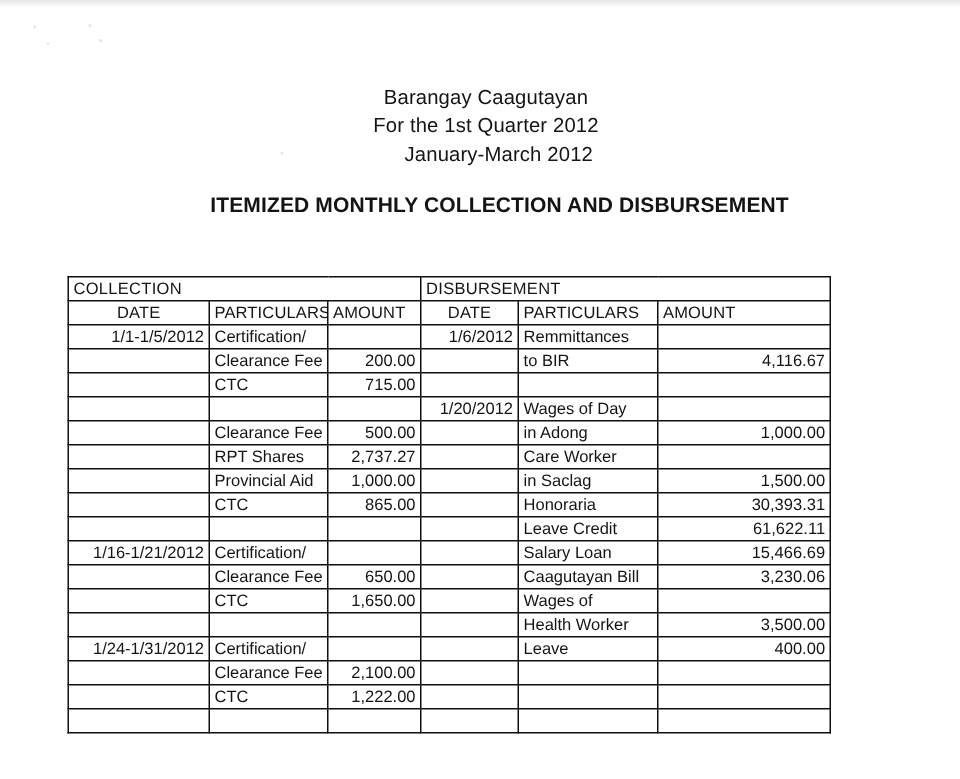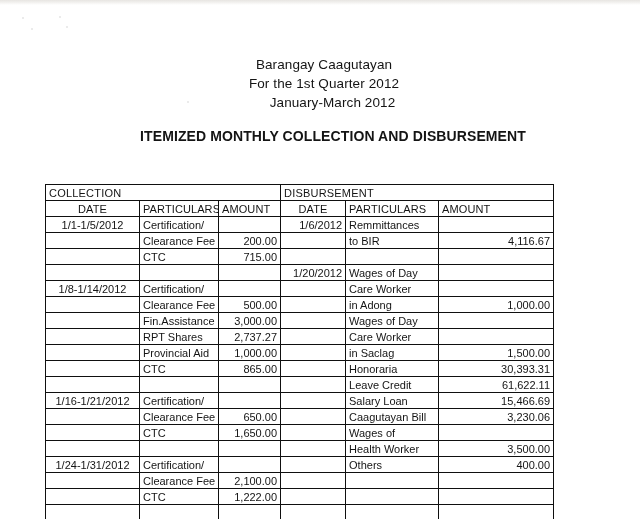--- a/index.html
+++ b/index.html
@@ -118,21 +118,21 @@
     font-size: 11.5px;
     letter-spacing: .2px;
   }
   .col-head {
     text-align: center;
     font-size: 11.5px;
     letter-spacing: .1px;
   }
   .col-head.lefty { text-align: left; }
 
-  td.date-l   { text-align: center; }
+  td.date-l   { text-align: right; }
   td.part     { text-align: left; }
   td.amt      { text-align: right; padding-right: 5px; }
   td.date-r   { text-align: right; padding-right: 4px; }
 
   
   td.divider-left, th.divider-left { border-right-width: 2px; }
 </style>
 </head>
 <body>
 
@@ -205,45 +205,29 @@
           </tr>
           <tr>
             <td class="date-l"></td>
             <td class="part"></td>
             <td class="amt divider-left"></td>
             <td class="date-r">1/20/2012</td>
             <td class="part">Wages of Day</td>
             <td class="amt"></td>
           </tr>
           <tr>
-            <td class="date-l">1/8-1/14/2012</td>
-            <td class="part">Certification/</td>
-            <td class="amt divider-left"></td>
-            <td class="date-r"></td>
-            <td class="part">Care Worker</td>
-            <td class="amt"></td>
-          </tr>
-          <tr>
             <td class="date-l"></td>
             <td class="part">Clearance Fee</td>
             <td class="amt divider-left">500.00</td>
             <td class="date-r"></td>
             <td class="part">in Adong</td>
             <td class="amt">1,000.00</td>
           </tr>
           <tr>
             <td class="date-l"></td>
-            <td class="part">Fin.Assistance</td>
-            <td class="amt divider-left">3,000.00</td>
-            <td class="date-r"></td>
-            <td class="part">Wages of Day</td>
-            <td class="amt"></td>
-          </tr>
-          <tr>
-            <td class="date-l"></td>
             <td class="part">RPT Shares</td>
             <td class="amt divider-left">2,737.27</td>
             <td class="date-r"></td>
             <td class="part">Care Worker</td>
             <td class="amt"></td>
           </tr>
           <tr>
             <td class="date-l"></td>
             <td class="part">Provincial Aid</td>
             <td class="amt divider-left">1,000.00</td>
@@ -297,21 +281,21 @@
             <td class="amt divider-left"></td>
             <td class="date-r"></td>
             <td class="part">Health Worker</td>
             <td class="amt">3,500.00</td>
           </tr>
           <tr>
             <td class="date-l">1/24-1/31/2012</td>
             <td class="part">Certification/</td>
             <td class="amt divider-left"></td>
             <td class="date-r"></td>
-            <td class="part">Others</td>
+            <td class="part">Leave</td>
             <td class="amt">400.00</td>
           </tr>
           <tr>
             <td class="date-l"></td>
             <td class="part">Clearance Fee</td>
             <td class="amt divider-left">2,100.00</td>
             <td class="date-r"></td>
             <td class="part"></td>
             <td class="amt"></td>
           </tr>

